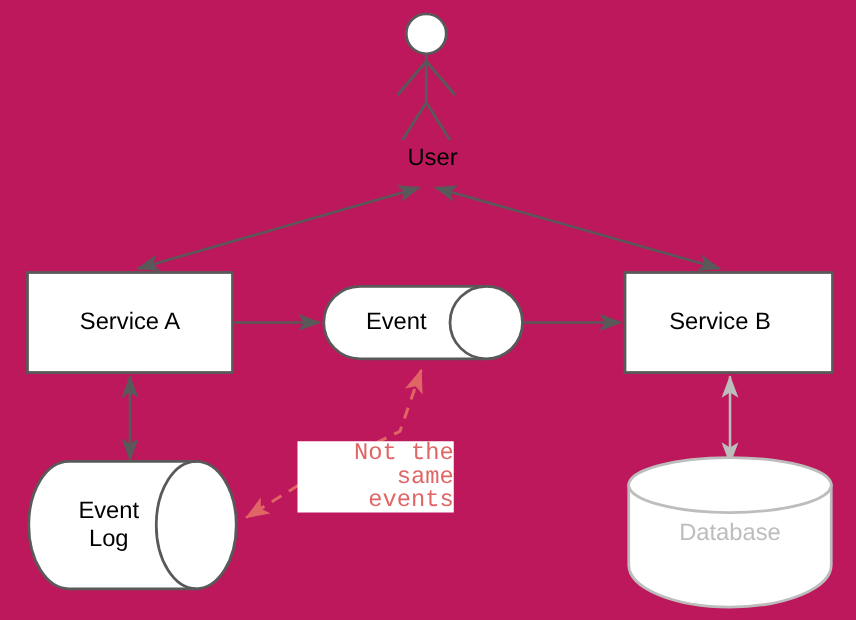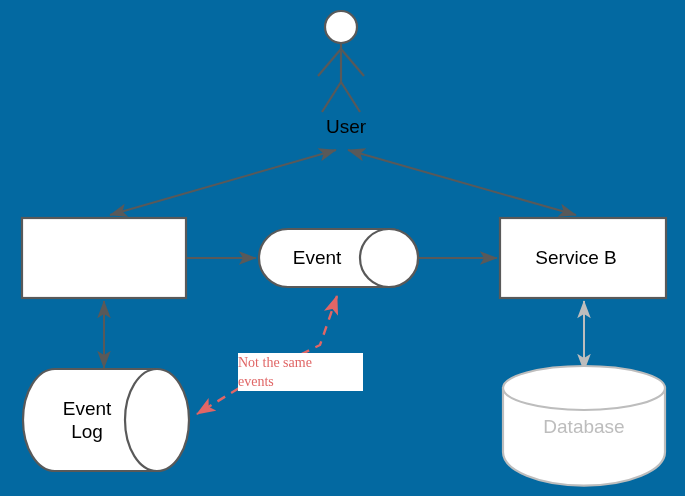--- a/index.html
+++ b/index.html
@@ -7,21 +7,21 @@
     padding: 0;
     background: #ffffff;
   }
   body {
     font-family: "Liberation Sans", sans-serif;
   }
   #diagram-canvas {
     position: relative;
     width: 685px;
     height: 496px;
-    background: #0369a1;
+    background: #be185d;
     overflow: hidden;
   }
   #diagram-svg {
     position: absolute;
     left: 0;
     top: 0;
   }
   .node-label {
     position: absolute;
     text-align: center;
@@ -62,24 +62,24 @@
     left: 503px;
     top: 415px;
     width: 162px;
     color: #bdbdbd;
   }
   .annotation-label {
     position: absolute;
     left: 238px;
     top: 353px;
     width: 125px;
-    text-align: left;
+    text-align: right;
     color: #e06666;
-    font-family: Liberation Serif, serif;
-    font-size: 14px;
+    font-family: Liberation Mono, monospace;
+    font-size: 19px;
     line-height: 19px;
     background: #ffffff;
     pointer-events: none;
     white-space: pre-line;
   }
 </style>
 </head>
 <body>
 
 <div id="diagram-canvas">
@@ -144,20 +144,21 @@
     <g>
       <path d="M 503,388 L 503,452 A 53,22 0 0 0 665,452 L 665,388 Z" fill="#ffffff" stroke="#bdbdbd" stroke-width="2.2"></path>
       <ellipse cx="584" cy="388" rx="81" ry="22" fill="#ffffff" stroke="#bdbdbd" stroke-width="2.2"></ellipse>
     </g>
 
     <path d="M 337,296 L 320,345 L 265,372 L 197,414" fill="none" stroke="#e06666" stroke-width="2.4" stroke-dasharray="9,7" marker-start="url(#arrow-red-start)" marker-end="url(#arrow-red)"></path>
   </svg>
 
   <div class="node-label label-user">User</div>
 
+  <div class="node-label label-service-a">Service A</div>
 
   <div class="node-label label-queue">Event</div>
 
   <div class="node-label label-service-b">Service B</div>
 
   <div class="node-label label-event-log">Event
 Log</div>
 
   <div class="node-label label-database">Database</div>
 

